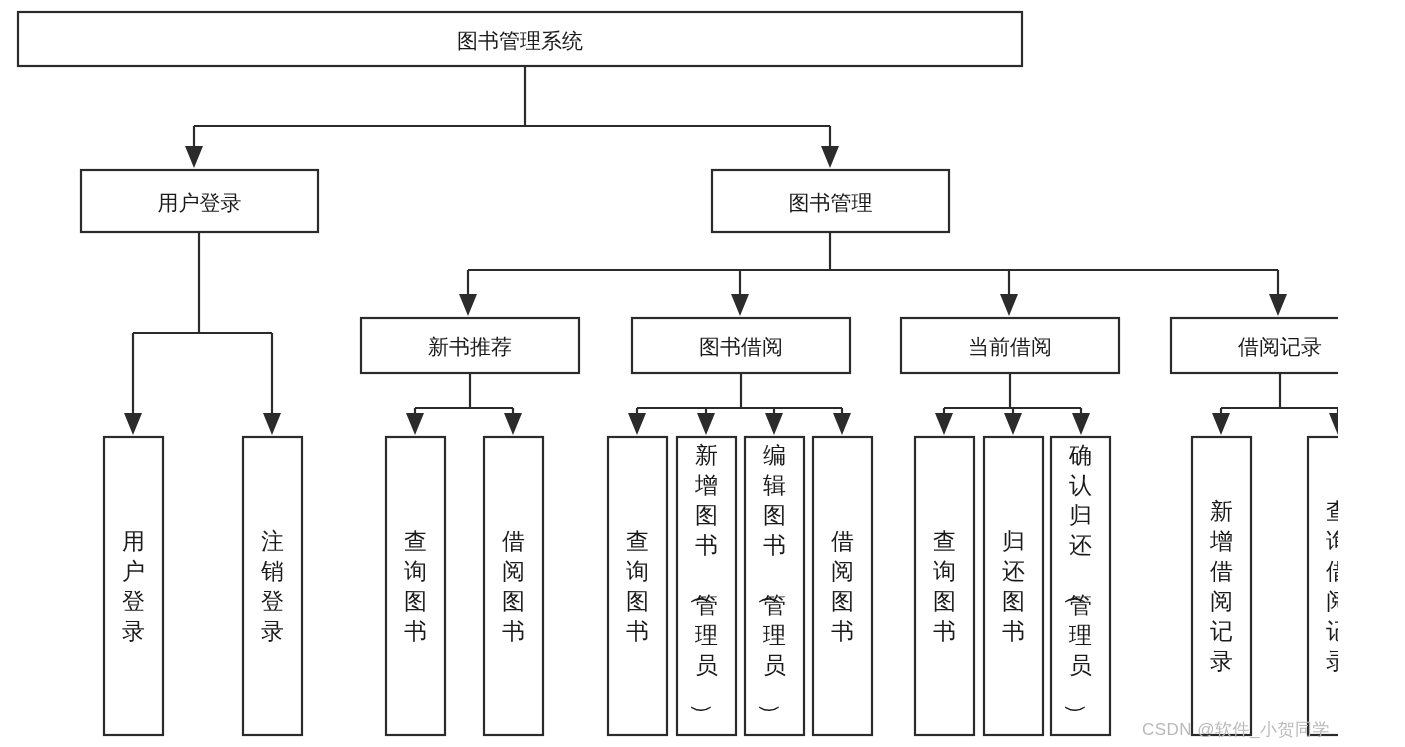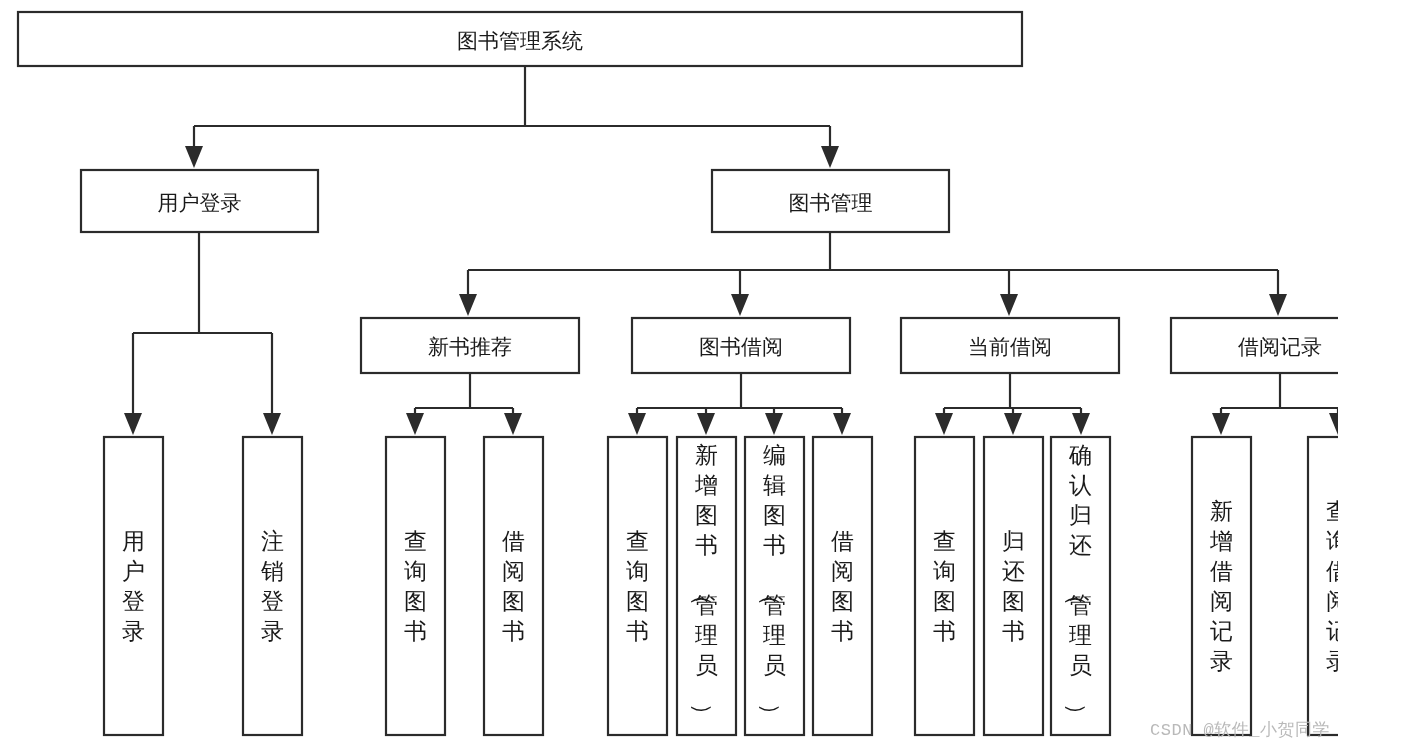--- a/index.html
+++ b/index.html
@@ -51,21 +51,21 @@
     font-family: "Liberation Sans", "DejaVu Sans", sans-serif;
     font-size: 23px;
     text-anchor: middle;
   }
   .watermark {
     position: absolute;
     right: 8px;
     bottom: 6px;
     color: #b9b9b9;
     font-size: 17px;
-    font-family: Liberation Mono, monospace;
+    font-family: Liberation Sans, sans-serif;
     letter-spacing: 0.5px;
     white-space: nowrap;
     pointer-events: none;
   }
 </style>
 </head>
 <body>
 
 <div id="stage">
   <svg id="diagram-svg" viewBox="0 0 1405 747">

